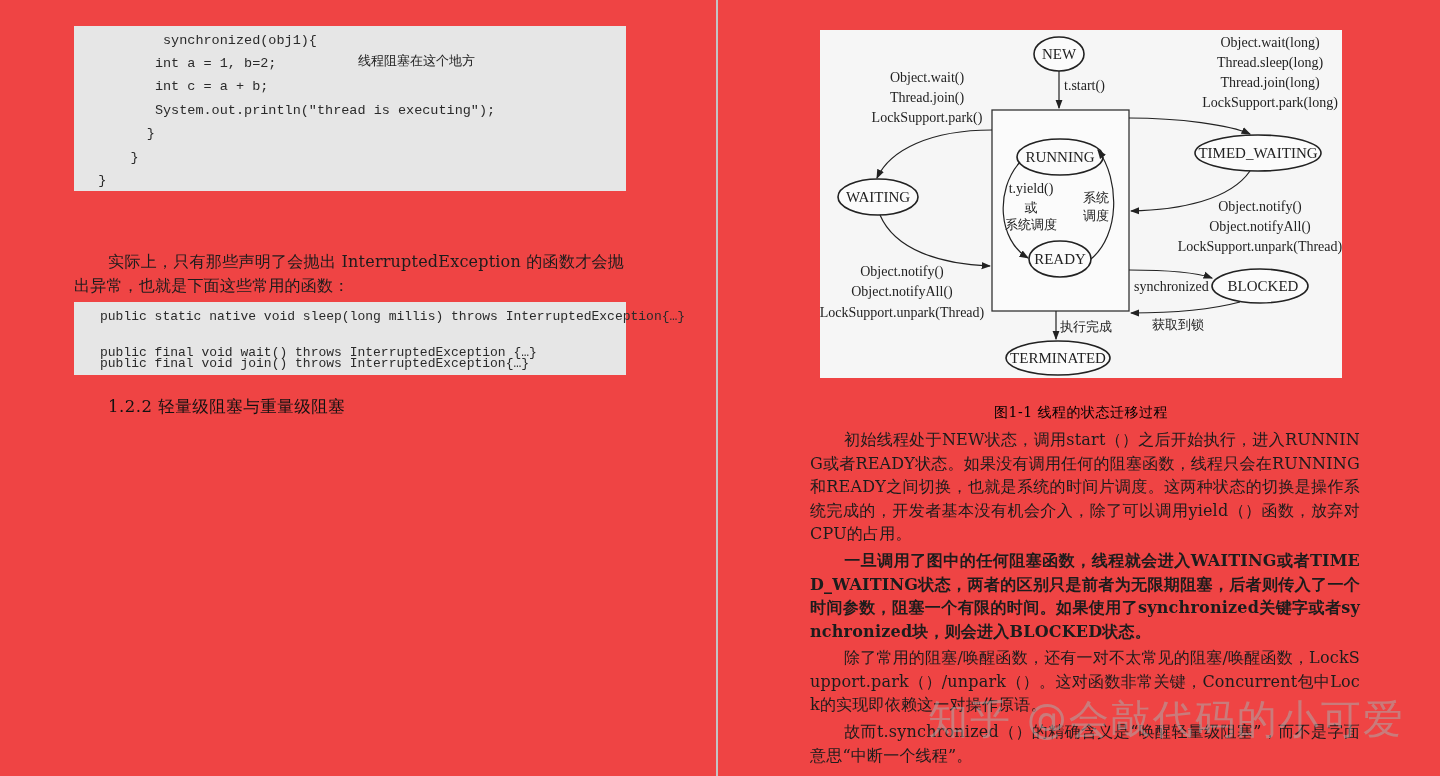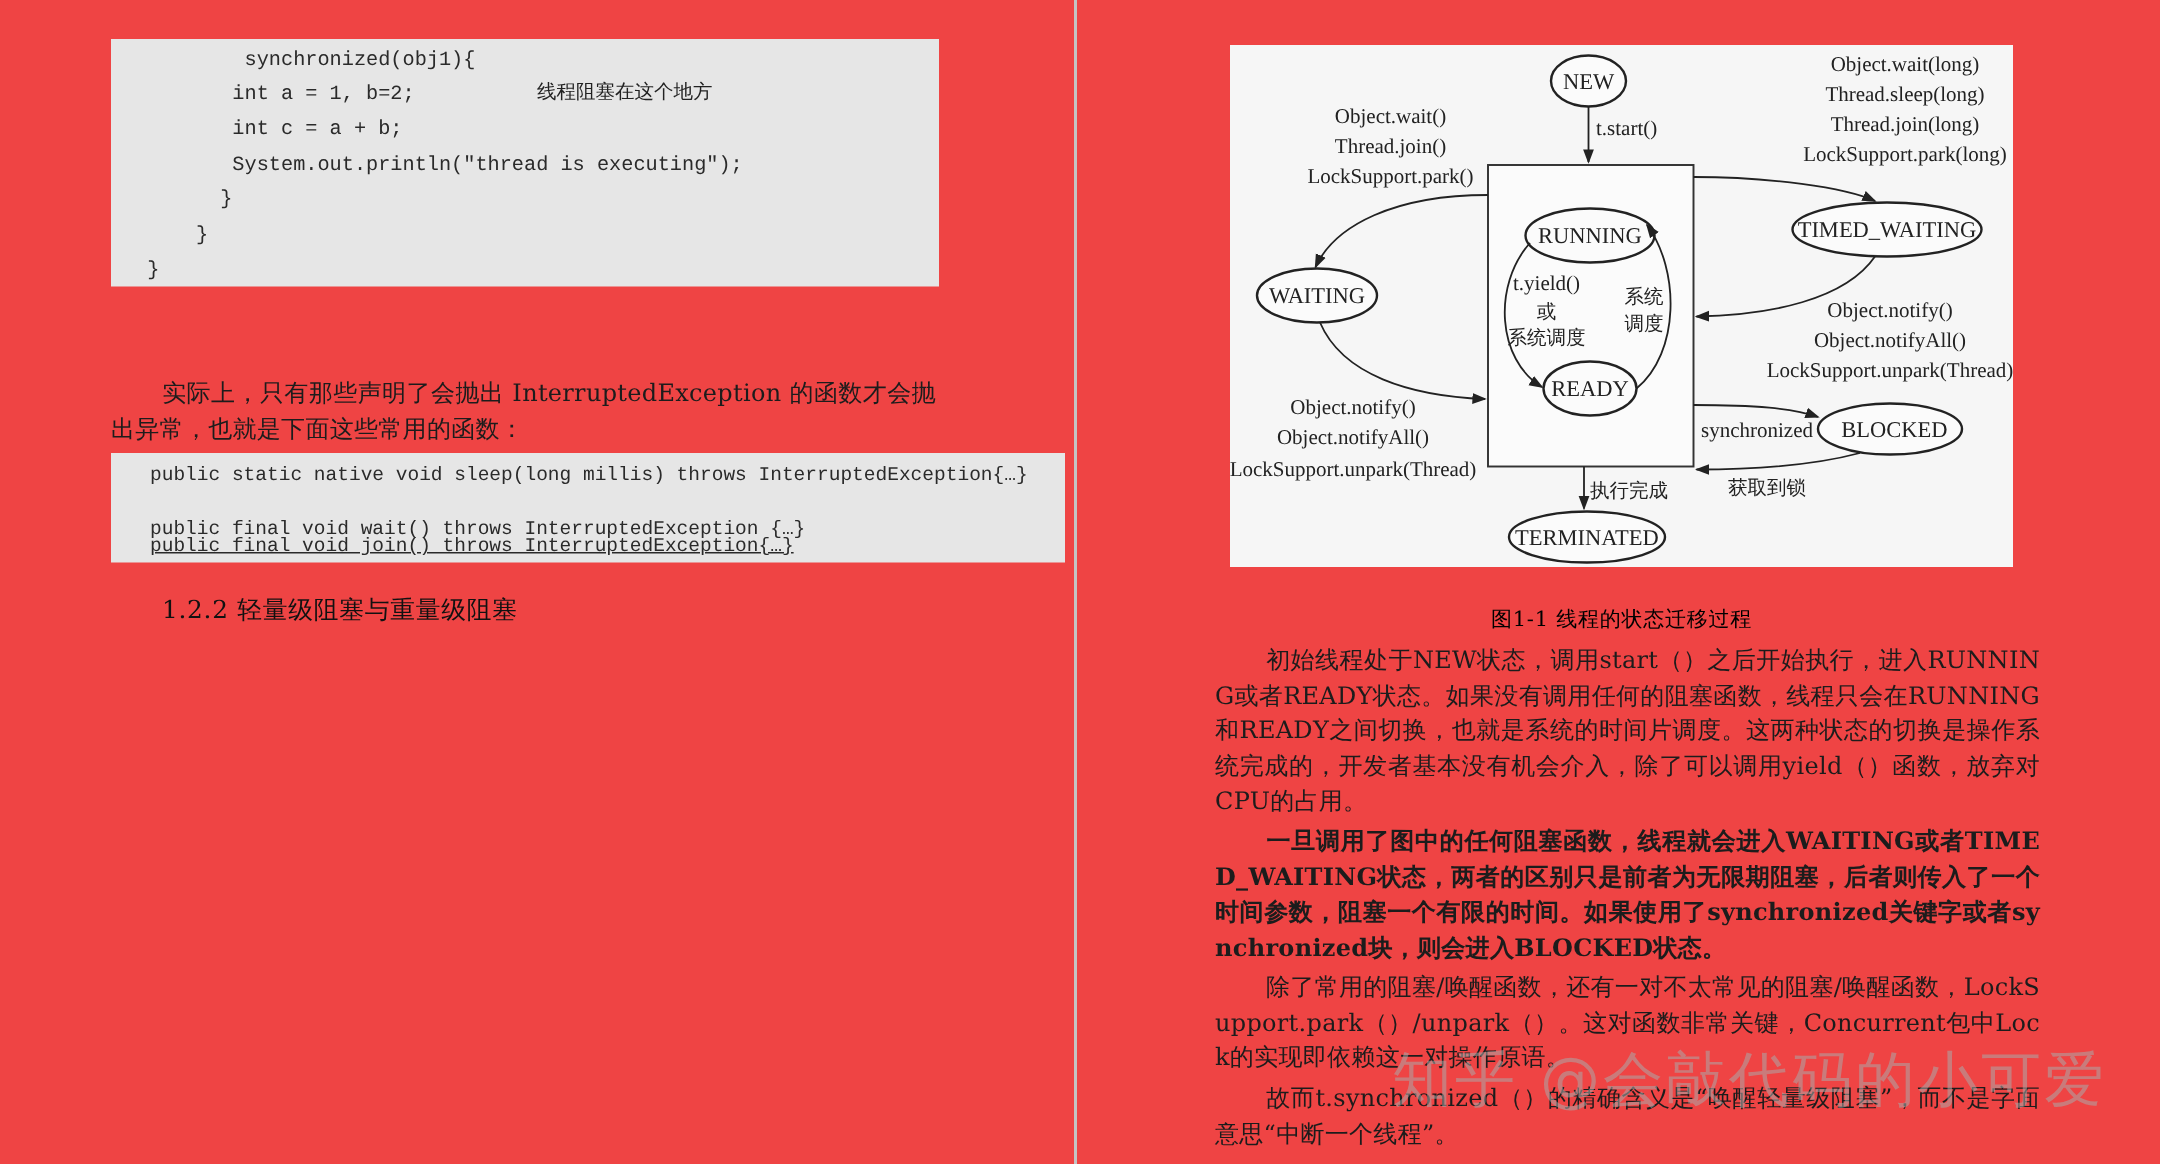--- a/index.html
+++ b/index.html
@@ -61,24 +61,24 @@
     <div class="line" style="left:8px; top:123px;">      }</div>
     <div class="line" style="left:8px; top:146px;">  }</div>
     <div class="annot" style="left:284px; top:6px;margin-top:20px;">线程阻塞在这个地方</div>
   </div>
 
 
   <div class="para" style="left:74px; top:250px; width:550px;">
     <span class="indent"></span><span>实际上，只有那些声明了会抛出 InterruptedException 的函数才会抛出异常，也就是下面这些常用的函数：</span>
   </div>
 
-  <div class="codebox" style="left:74px; top:302px; width:636px; height:73px;">
+  <div class="codebox" style="left:74px; top:302px; width:552px; height:73px;">
     <div class="line" style="left:26px; top:6px; font-size:13px;">public static native void sleep(long millis) throws InterruptedException{…}</div>
     <div class="line" style="left:26px; top:29px; font-size:13px;margin-top:13px;">public final void wait() throws InterruptedException {…}</div>
-    <div class="line" style="left:26px; top:53px; font-size:13px;text-decoration:underline;">public final void join() throws InterruptedException{…}</div>
+    <div class="line" style="left:26px; top:53px; font-size:13px;">public final void join() throws InterruptedException{…}</div>
   </div>
 
   <div class="heading" style="left:108px; top:396px;">1.2.2 轻量级阻塞与重量级阻塞</div>
 
 </div>
 
 <div class="spine"></div>
 
 <div class="page page-right">
 </div>

